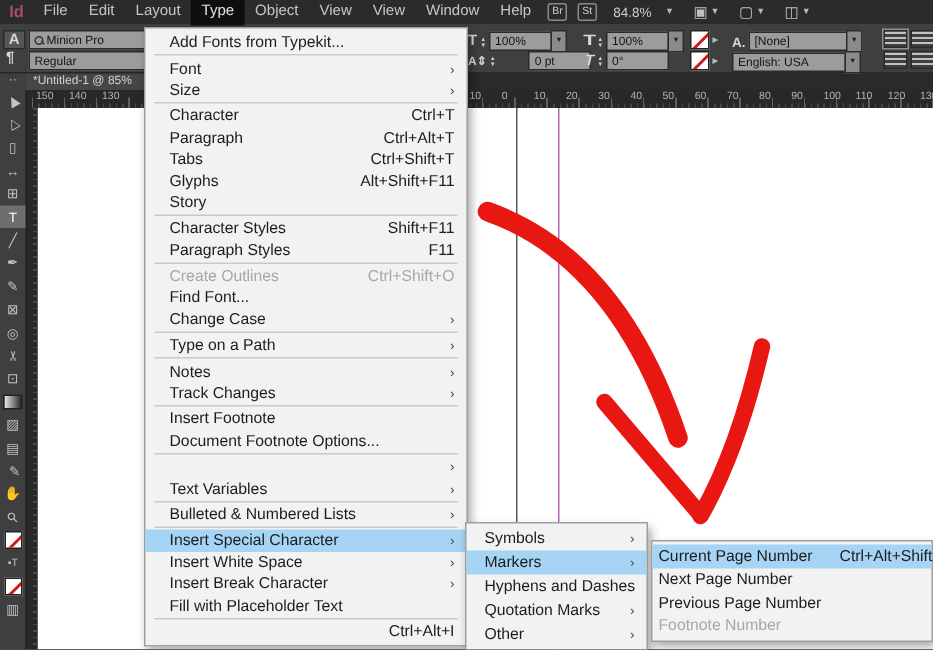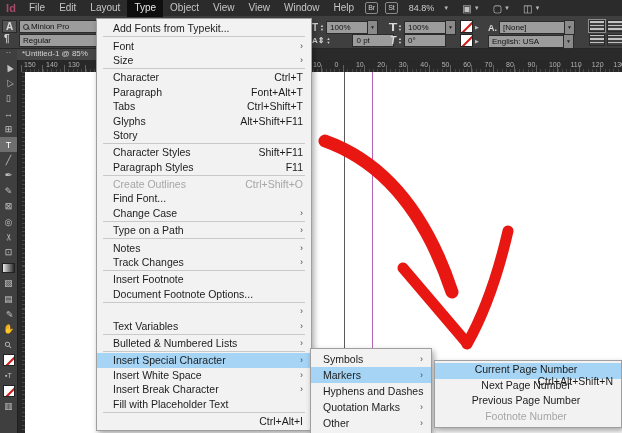--- a/index.html
+++ b/index.html
@@ -81,21 +81,21 @@
   .mi .sc{margin-left:auto;padding-left:18px;}
   .mi .arr{margin-left:auto;font-size:9px;color:#444;padding-left:10px;}
   .mi.hl{background:#a5d4f5;}
   .mi.dis{color:#a6a6a6;}
   .msep{height:1px;background:#c9c9c9;margin:1px 6px;}
   #type-menu{left:96px;top:18px;width:214px;}
   #type-menu .mi{height:14.4px;}
   #submenu-special{left:310px;top:348px;width:120px;}
   #submenu-special .mi{height:16px;padding-left:12px;}
   #submenu-markers{left:434px;top:360px;width:186px;}
-  #submenu-markers .mi{height:15.5px;padding-left:4px;flex-direction:column;}
+  #submenu-markers .mi{height:15.5px;padding-left:4px;}
 
   #arrow-svg{position:absolute;left:0;top:0;z-index:12;pointer-events:none;}
 </style>
 </head>
 <body>
 
 <div id="stage">
 
   <div id="canvas">
     <div id="page-edge-line"></div>
@@ -318,21 +318,21 @@
         <span class="lbl">Size</span>
         <span class="arr">›</span>
       </div>
       <div class="msep"></div>
       <div class="mi">
         <span class="lbl">Character</span>
         <span class="sc">Ctrl+T</span>
       </div>
       <div class="mi">
         <span class="lbl">Paragraph</span>
-        <span class="sc">Font+Alt+T</span>
+        <span class="sc">Ctrl+Alt+T</span>
       </div>
       <div class="mi">
         <span class="lbl">Tabs</span>
         <span class="sc">Ctrl+Shift+T</span>
       </div>
       <div class="mi">
         <span class="lbl">Glyphs</span>
         <span class="sc">Alt+Shift+F11</span>
       </div>
       <div class="mi">

